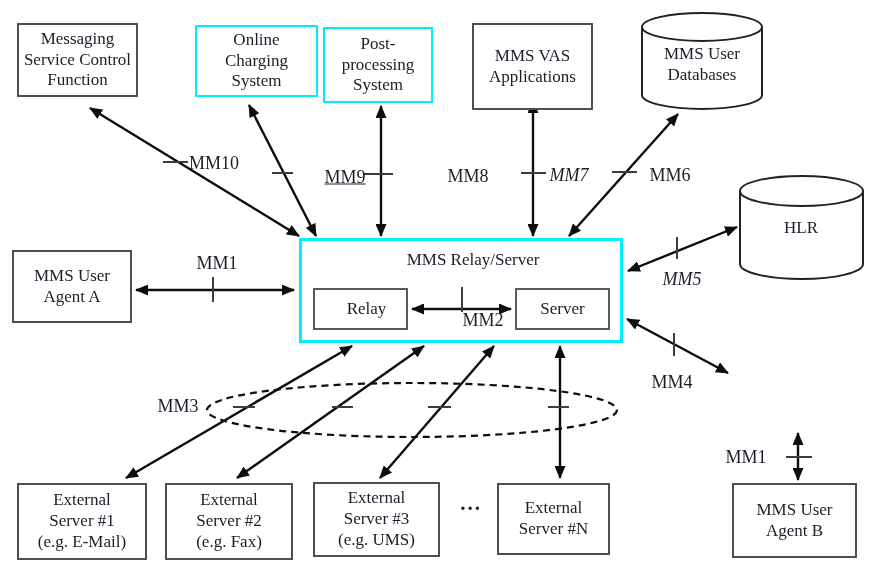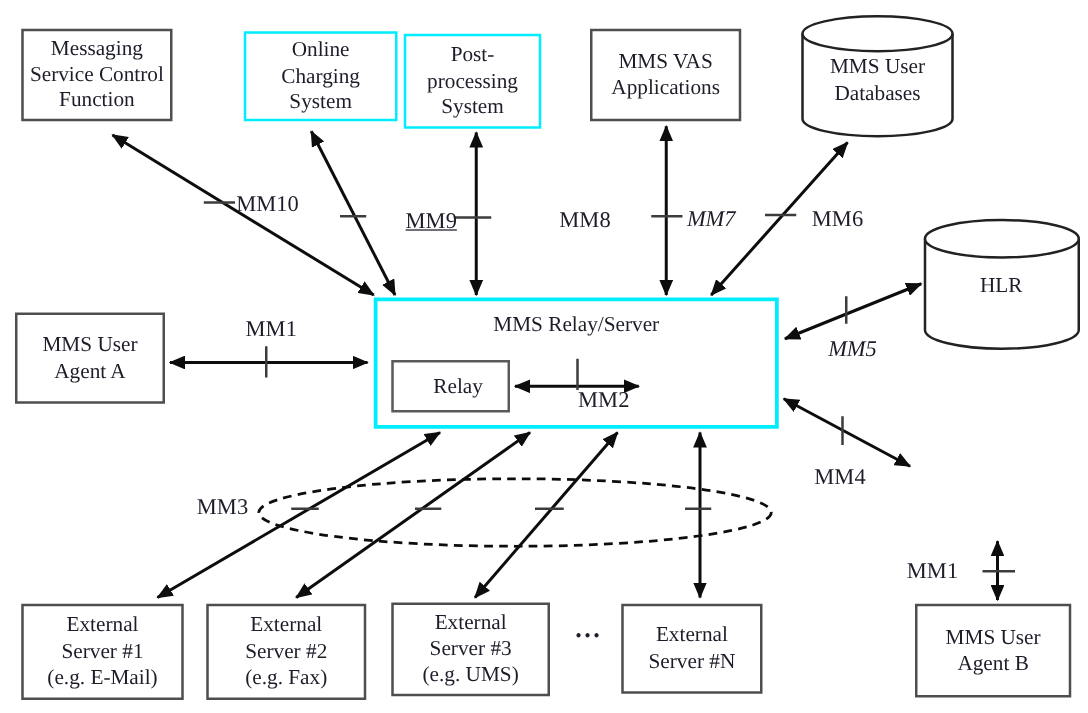--- a/index.html
+++ b/index.html
@@ -26,21 +26,21 @@
     position:absolute;background:#ffffff;border:2px solid var(--gray-border);
     display:flex;align-items:center;justify-content:center;text-align:center;
     font-size:17px;line-height:1.22;white-space:pre-line;box-sizing:border-box;
   }
   .node.cyan{border-color:var(--cyan-border);}
   .main-box{
     position:absolute;background:#ffffff;border:3px solid var(--cyan-border);
     box-sizing:border-box;
   }
   .main-title{
-    position:absolute;text-align:center;font-size:17px;white-space:pre-line;
+    position:absolute;text-align:center;font-size:17px;white-space:pre-line;padding-left:12px;
   }
   .iface{
     position:absolute;transform:translate(-50%,-50%);font-size:18px;
     white-space:nowrap;
   }
   .dots{font-size:21px;font-weight:bold;letter-spacing:2px;}
   .cyl-label{
     position:absolute;transform:translate(-50%,-50%);text-align:center;
     font-size:17px;line-height:1.25;white-space:pre-line;
   }
@@ -95,31 +95,32 @@
 
   <div class="main-box" style="left:299px;top:238px;width:324px;height:105px;"></div>
   <div class="main-title" style="left:299px;top:250px;width:324px;">MMS Relay/Server</div>
 
   <svg width="870" height="570" viewBox="0 0 870 570" style="pointer-events:none">
     <line class="connector" x1="412" y1="309" x2="511" y2="309" marker-start="url(#ah)" marker-end="url(#ah)"></line>
     <line class="tick" x1="462" y1="287" x2="462" y2="312"></line>
   </svg>
 
   <div class="node" style="left:313px;top:288px;width:95px;height:42px;border-color:var(--inner-border);padding-left:12px;">Relay</div>
+  <div class="node" style="left:515px;top:288px;width:95px;height:42px;border-color:var(--inner-border);">Server</div>
 
   <div class="node" style="left:17px;top:23px;width:121px;height:74px;text-align:center;">Messaging
 Service Control
 Function</div>
   <div class="node cyan" style="left:195px;top:25px;width:123px;height:72px;">Online
 Charging
 System</div>
   <div class="node cyan" style="left:323px;top:27px;width:110px;height:76px;">Post-
 processing
 System</div>
-  <div class="node" style="left:472px;top:23px;width:121px;height:74px;">MMS VAS
+  <div class="node" style="left:472px;top:23px;width:121px;height:87px;">MMS VAS
 Applications</div>
 
   <div class="cyl-label" style="left:702px;top:64px;">MMS User
 Databases</div>
   <div class="cyl-label" style="left:801px;top:228px;">HLR</div>
 
   <div class="node" style="left:12px;top:250px;width:120px;height:73px;">MMS User
 Agent A</div>
   <div class="node" style="left:732px;top:483px;width:125px;height:75px;">MMS User
 Agent B</div>

